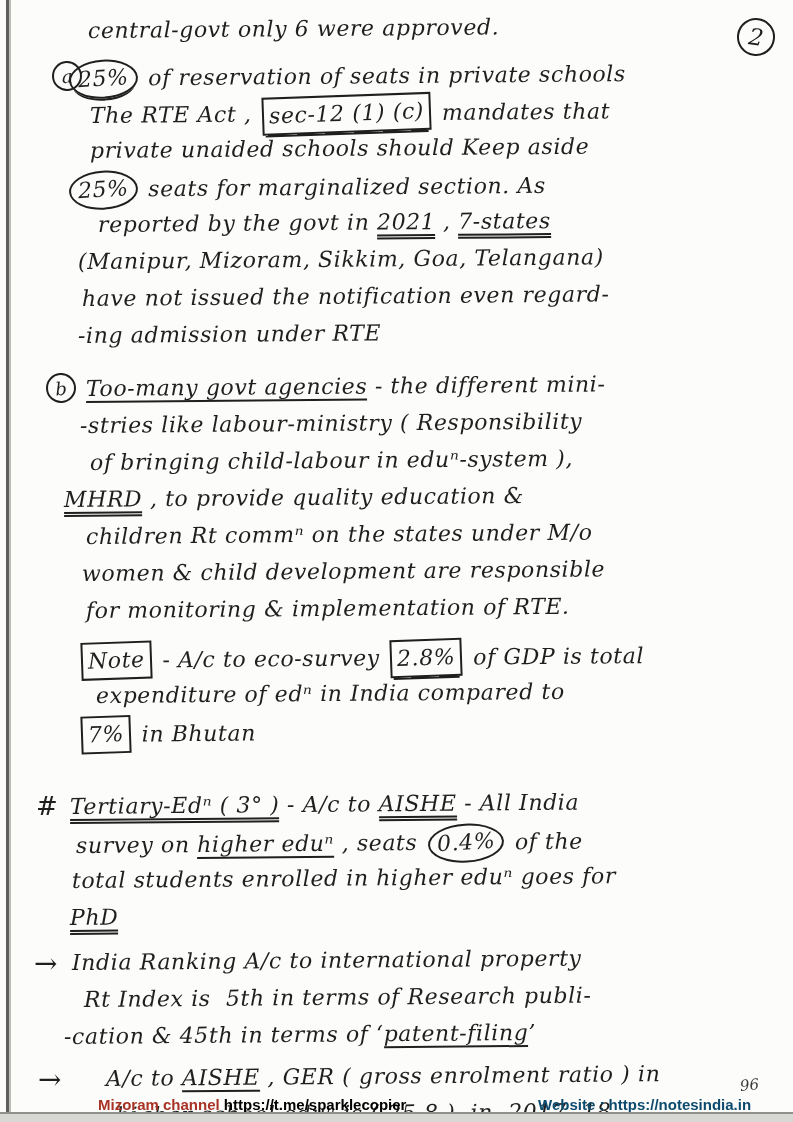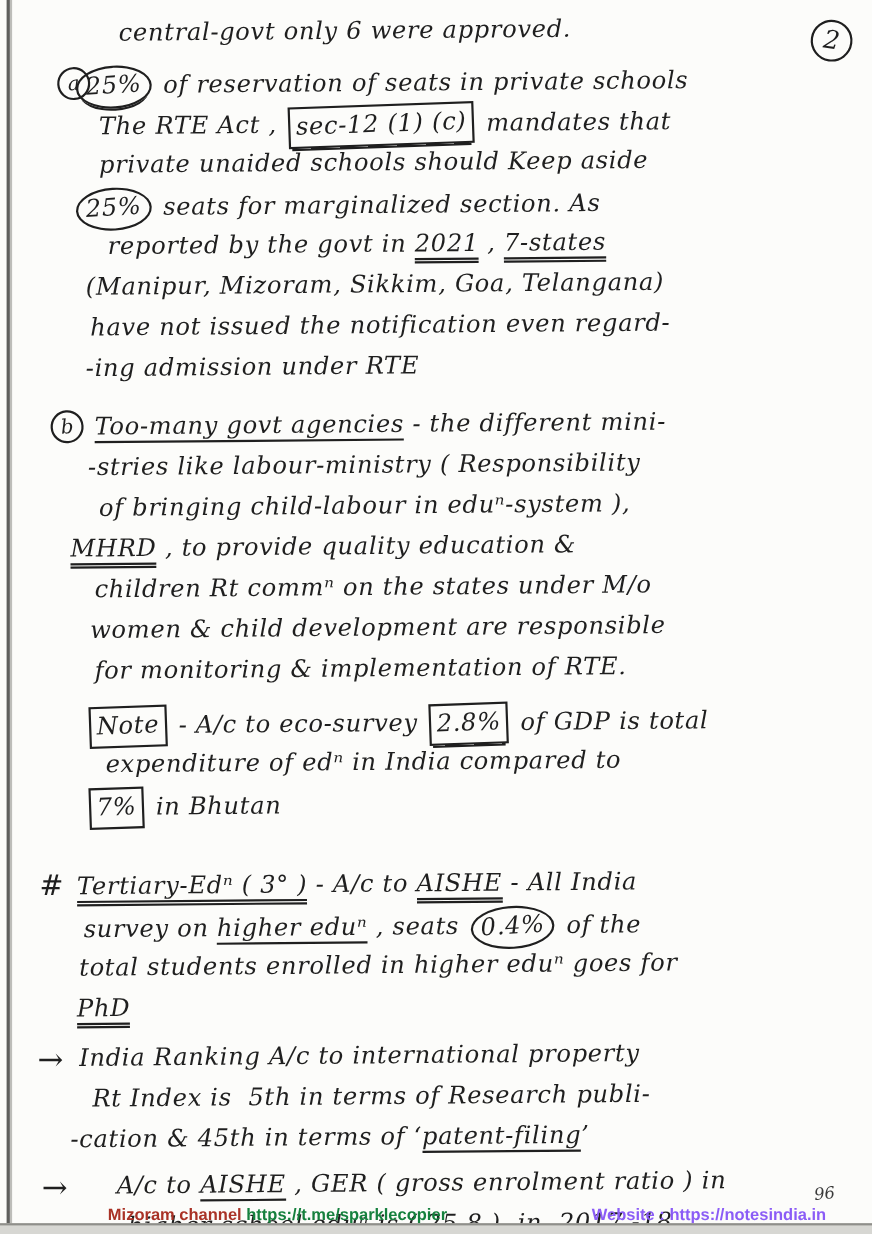--- a/index.html
+++ b/index.html
@@ -49,34 +49,34 @@
     font-size:15px;font-style:italic;color:#3a3a3a;transform:rotate(-6deg);
   }
 
   
   #footer{
     position:absolute;left:0;top:1096px;width:100%;
     font-family:"Liberation Sans", sans-serif;font-size:15px;font-weight:bold;
   }
   #footer-left{position:absolute;left:98px;top:0;white-space:pre;}
   #footer-left .label{color:#a93226;}
-  #footer-left .url{color:#15803d;}
-  #footer-right{position:absolute;left:538px;top:0;color:#8b5cf6;white-space:pre;}
+  #footer-left .url{color:#000000;}
+  #footer-right{position:absolute;left:538px;top:0;color:#0c4a6e;white-space:pre;}
 </style>
 </head>
 <body>
 
 <div id="page">
   <div id="left-scan-line"></div>
   <div id="left-scan-line-light"></div>
 
   <div id="page-number-top">2</div>
 
   <div id="handwriting-layer">
-      <div class="block" style="top: 14px; left: 108px;">
+      <div class="block" style="top: 14px; left: 88px;">
         <div class="hline" style="margin-left: 0px;"><span class="run">central-govt only 6 were approved.</span></div>
       </div>
       <div class="block" style="top: 60px; left: 90px;">
         <span class="marker circle-m" style="left: -38px;">a</span>
         <div class="hline" style="margin-left: -24px;"><span class="run circle u">25%</span><span class="run"> of reservation of seats in private schools</span></div>
         <div class="hline" style="margin-left: 0px;"><span class="run">The RTE Act , </span><span class="run box u">sec-12 (1) (c)</span><span class="run"> mandates that</span></div>
         <div class="hline" style="margin-left: 0px;"><span class="run">private unaided schools should Keep aside</span></div>
         <div class="hline" style="margin-left: -24px;"><span class="run circle">25%</span><span class="run"> seats for marginalized section. As</span></div>
         <div class="hline" style="margin-left: 8px;"><span class="run">reported by the govt in </span><span class="run uu">2021</span><span class="run"> , </span><span class="run uu">7-states</span></div>
         <div class="hline" style="margin-left: -12px;"><span class="run">(Manipur, Mizoram, Sikkim, Goa, Telangana)</span></div>

